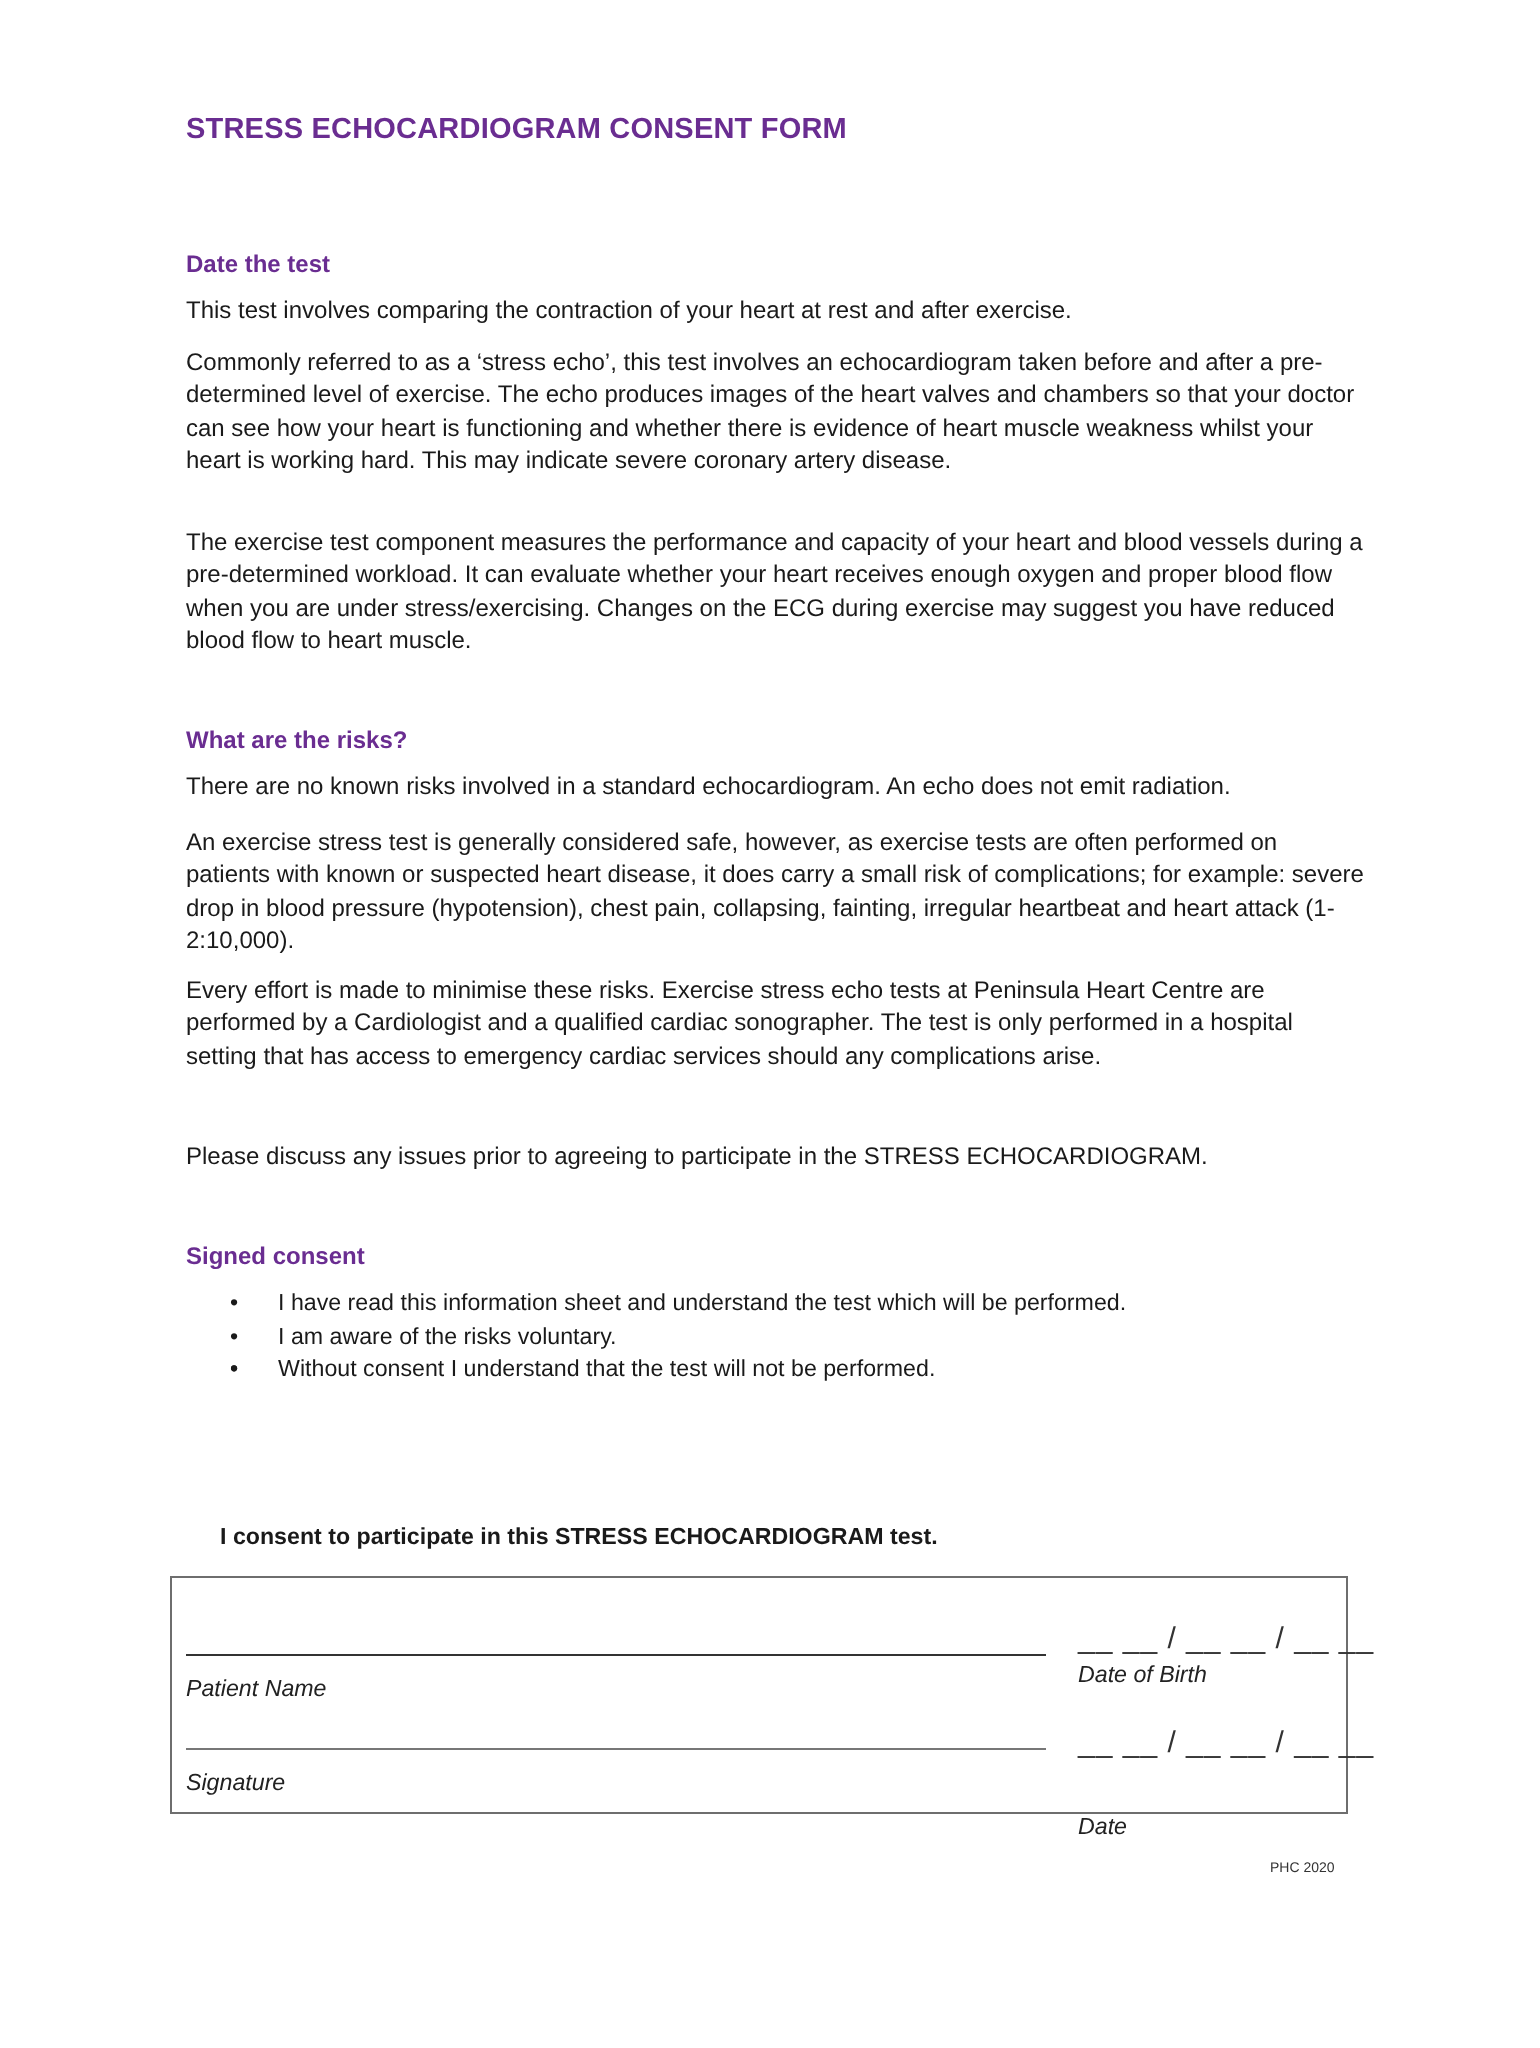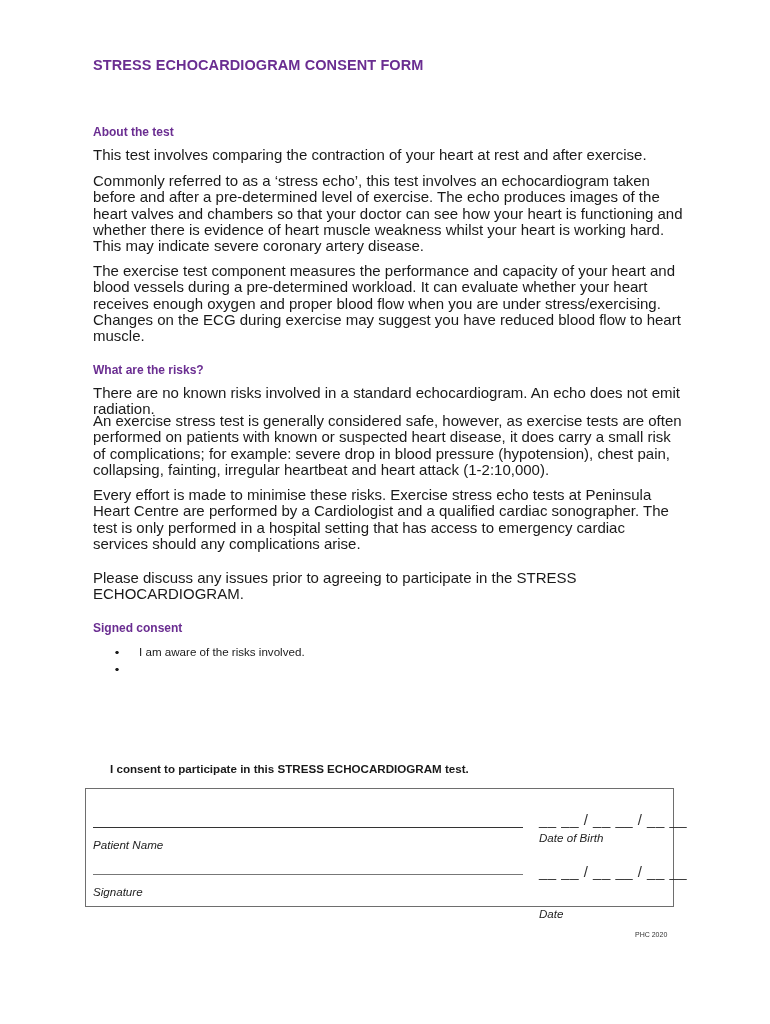--- a/index.html
+++ b/index.html
@@ -2,66 +2,68 @@
 <html><head>
 <meta charset="utf-8">
 <style>
   html, body { margin: 0; padding: 0; background: #ffffff; }
   body { width: 770px; height: 1024px; position: relative; overflow: hidden;
          font-family: "Liberation Sans", "DejaVu Sans", sans-serif; color: #1a1a1a; }
   .page { position: absolute; left: 0; top: 0; width: 770px; height: 1024px; }
   .title { position: absolute; left: 93px; top: 57px; font-size: 14.5px; font-weight: bold;
            color: #6a2d91; letter-spacing: 0.1px; margin: 0; }
   .h2 { position: absolute; left: 93px; font-size: 12px; font-weight: bold; color: #6a2d91; margin: 0; }
-  .p { position: absolute; left: 93px; width: 590px; font-size: 15px; line-height: 16.3px; margin: 0; }
+  .p { position: absolute; left: 93px; width: 590px; font-size: 12px; line-height: 16.3px; margin: 0; }
   .bullets { position: absolute; left: 93px; top: 644px; width: 600px; margin: 0; padding: 0; list-style: none;
              font-size: 11.6px; line-height: 16.5px; }
   .bullets li { position: relative; padding-left: 46px; }
   .bullets li .dot { position: absolute; left: 22px; top: 0; }
   .consent { position: absolute; left: 93px; top: 745px; font-size: 11.6px; font-weight: bold; margin: 17px; }
   .sigbox { position: absolute; left: 85px; top: 788px; width: 589px; height: 119px;
             border: 1px solid #6e6e6e; box-sizing: border-box; }
   .line { position: absolute; height: 0; border-top: 1px solid #333; }
   .line.light { border-top-color: #777; }
   .lbl { position: absolute; font-size: 11.6px; font-style: italic; color: #222; }
   .date { position: absolute; font-size: 15px; color: #333; letter-spacing: 0.5px; white-space: pre; }
   .footer { position: absolute; left: 635px; top: 931px; font-size: 7px; color: #333; }
 </style>
 </head>
 <body>
 
 <div class="page">
 
   <h1 class="title">STRESS ECHOCARDIOGRAM CONSENT FORM</h1>
 
-  <h2 class="h2" style="top:125px">About the test</h2>
+  <h2 class="h2" style="top:125px">Date the test</h2>
   <p class="p" style="top:147px">This test involves comparing the contraction of your heart at rest and after exercise.</p>
   <p class="p" style="top:173px">Commonly referred to as a ‘stress echo’, this test involves an echocardiogram taken before and after a pre-determined level of exercise. The echo produces images of the heart valves and chambers so that your doctor can see how your heart is functioning and whether there is evidence of heart muscle weakness whilst your heart is working hard. This may indicate severe coronary artery disease.</p>
   <p class="p" style="top:263px">The exercise test component measures the performance and capacity of your heart and blood vessels during a pre-determined workload.  It can evaluate whether your heart receives enough oxygen and proper blood flow when you are under stress/exercising.  Changes on the ECG during exercise may suggest you have reduced blood flow to heart muscle.</p>
 
   <h2 class="h2" style="top:363px">What are the risks?</h2>
   <p class="p" style="top:385px">There are no known risks involved in a standard echocardiogram. An echo does not emit radiation.</p>
   <p class="p" style="top:413px">An exercise stress test is generally considered safe, however, as exercise tests are often performed on patients with known or suspected heart disease, it does carry a small risk of complications; for example: severe drop in blood pressure (hypotension), chest pain, collapsing, fainting, irregular heartbeat and heart attack (1-2:10,000).</p>
   <p class="p" style="top:487px">Every effort is made to minimise these risks. Exercise stress echo tests at Peninsula Heart Centre are performed by a Cardiologist and a qualified cardiac sonographer. The test is only performed in a hospital setting that has access to emergency cardiac services should any complications arise.</p>
   <p class="p" style="top:570px">Please discuss any issues prior to agreeing to participate in the STRESS ECHOCARDIOGRAM.</p>
 
   <h2 class="h2" style="top:621px">Signed consent</h2>
   <ul class="bullets">
     <li>
       <span class="dot">•</span>
+      <span>I have read this information sheet and understand the test which will be performed.</span>
     </li>
     <li>
       <span class="dot">•</span>
-      <span>I am aware of the risks involved.</span>
+      <span>I am aware of the risks voluntary.</span>
     </li>
     <li>
       <span class="dot">•</span>
     </li>
     <li>
       <span class="dot">•</span>
+      <span>Without consent I understand that the test will not be performed.</span>
     </li>
   </ul>
 
   <p class="consent">I consent to participate in this STRESS ECHOCARDIOGRAM test.</p>
 
   <div class="sigbox">
     <div class="line" style="left:7px; top:38px; width:430px;"></div>
     <span class="lbl" style="left:7px; top:49px;">Patient Name</span>
     <div class="line light" style="left:7px; top:85px; width:430px;"></div>
     <span class="lbl" style="left:7px; top:96px;">Signature</span>

